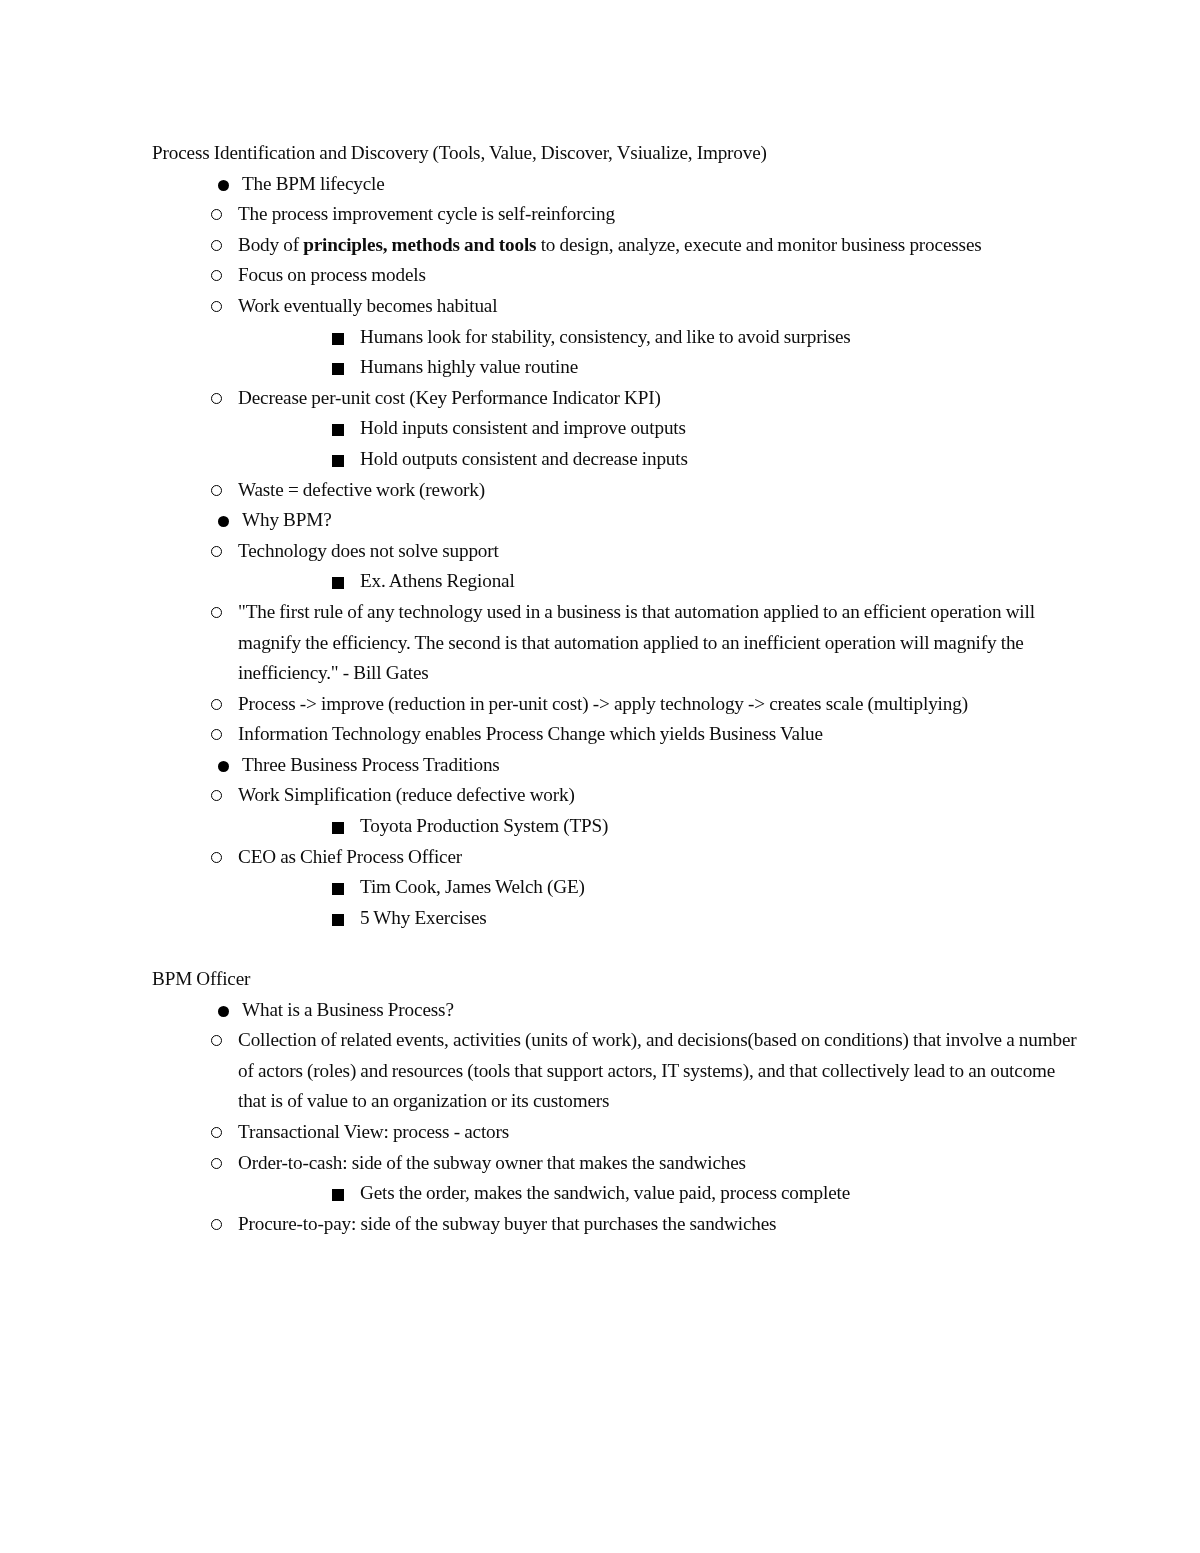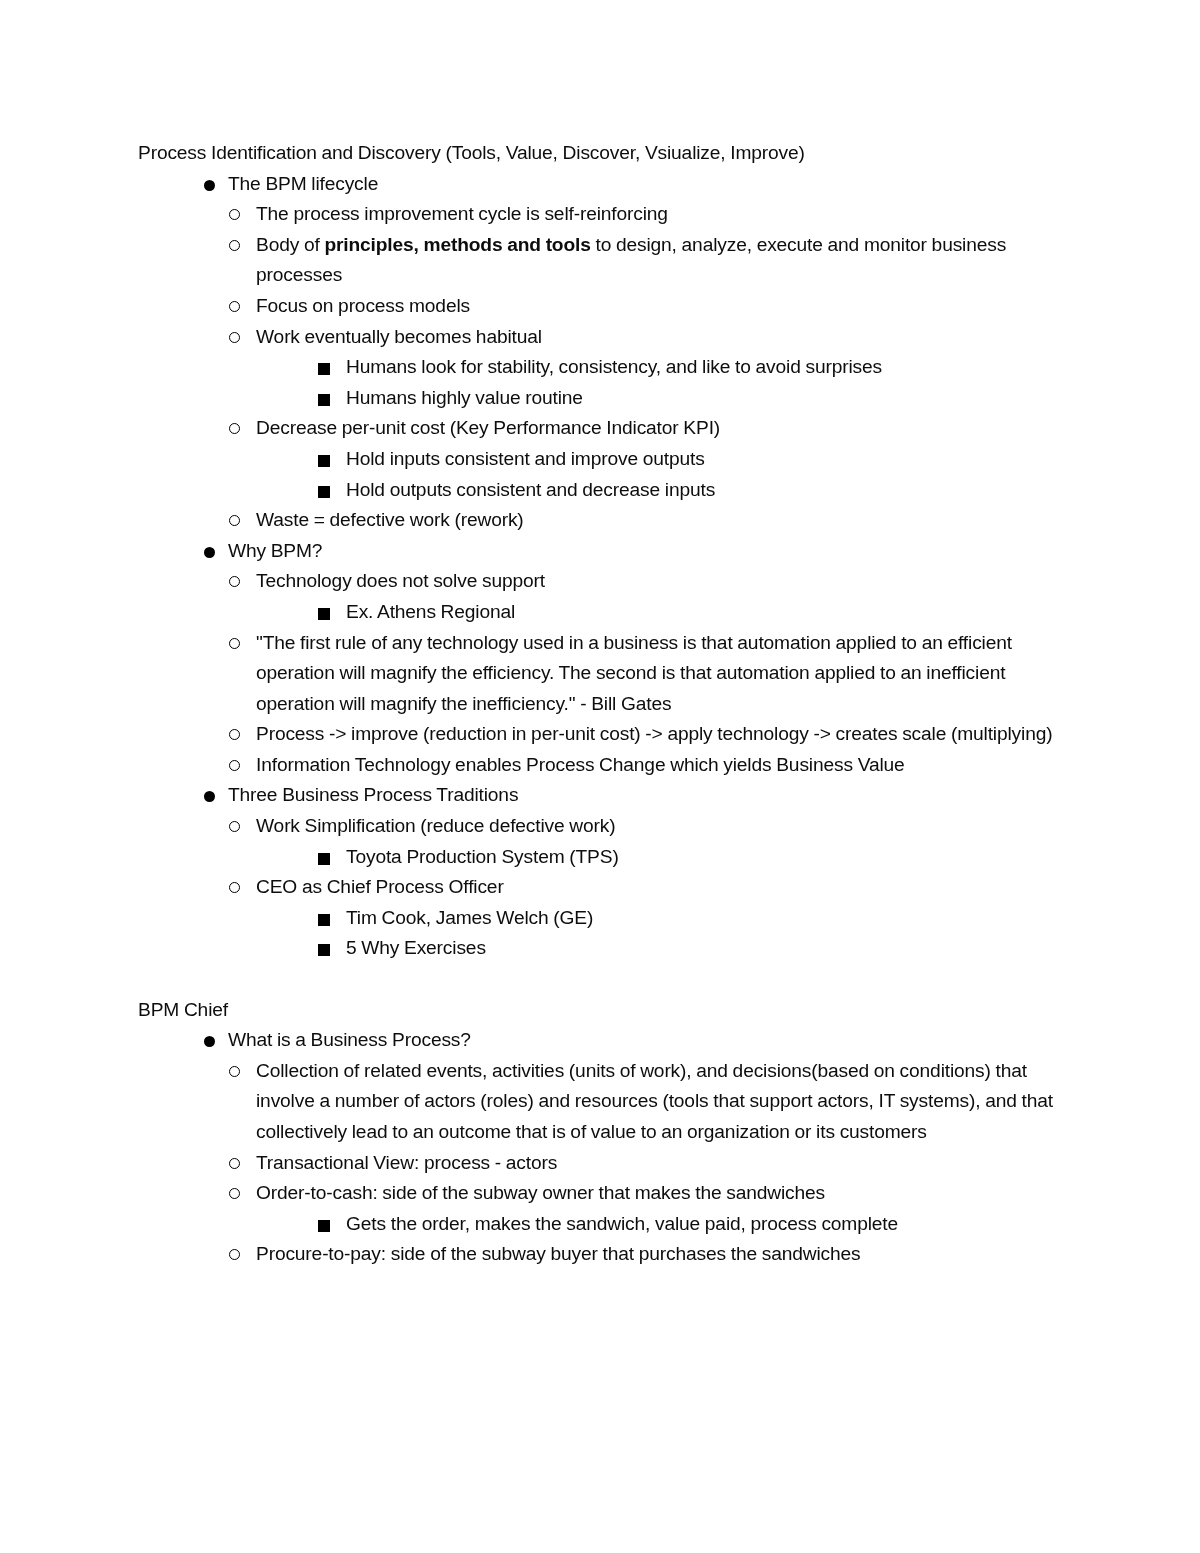--- a/index.html
+++ b/index.html
@@ -18,23 +18,24 @@
   #page {
     position: relative;
     width: 1200px;
     height: 1553px;
     background: #ffffff;
     overflow: hidden;
   }
 
   .doc-body {
     position: absolute;
-    left: 138px;
+    left: 152px;
     top: 138px;
     width: 930px;
+    font-family: Liberation Serif, serif;
   }
 
   
   .line {
     position: relative;
     font-size: 19.2px;
     line-height: 30.6px;
     letter-spacing: -0.15px;
     word-spacing: -0.4px;
     color: #0d0d0d;
@@ -47,21 +48,21 @@
     padding-left: 0px;
   }
 
   
   .lvl1 {
     margin-left: 90px;     
     padding-left: 0px;
   }
   
   .lvl2 {
-    margin-left: 118px;    
+    margin-left: 86px;    
   }
   
   .lvl3 {
     margin-left: 208px;    
   }
 
   .bullet {
     position: absolute;
     display: block;
     left: -26px;
@@ -145,21 +146,21 @@
       <div class="line lvl2"><span class="bullet circle"></span><span class="txt">"The first rule of any technology used in a business is that automation applied to an efficient operation will magnify the efficiency. The second is that automation applied to an inefficient operation will magnify the inefficiency." - Bill Gates</span></div>
       <div class="line lvl2"><span class="bullet circle"></span><span class="txt">Process -&gt; improve (reduction in per-unit cost) -&gt; apply technology -&gt; creates scale (multiplying)</span></div>
       <div class="line lvl2"><span class="bullet circle"></span><span class="txt">Information Technology enables Process Change which yields Business Value</span></div>
       <div class="line lvl1"><span class="bullet dot"></span><span class="txt">Three Business Process Traditions</span></div>
       <div class="line lvl2"><span class="bullet circle"></span><span class="txt">Work Simplification (reduce defective work)</span></div>
       <div class="line lvl3"><span class="bullet square"></span><span class="txt">Toyota Production System (TPS)</span></div>
       <div class="line lvl2"><span class="bullet circle"></span><span class="txt">CEO as Chief Process Officer</span></div>
       <div class="line lvl3"><span class="bullet square"></span><span class="txt">Tim Cook, James Welch (GE)</span></div>
       <div class="line lvl3"><span class="bullet square"></span><span class="txt">5 Why Exercises</span></div>
       <div class="spacer"></div>
-      <div class="line lvl0">BPM Chief</div>
+      <div class="line lvl0">BPM Officer</div>
       <div class="line lvl1"><span class="bullet dot"></span><span class="txt">What is a Business Process?</span></div>
       <div class="line lvl2"><span class="bullet circle"></span><span class="txt">Collection of related events, activities (units of work), and decisions(based on conditions) that involve a number of actors (roles) and resources (tools that support actors, IT systems), and that collectively lead to an outcome that is of value to an organization or its customers</span></div>
       <div class="line lvl2"><span class="bullet circle"></span><span class="txt">Transactional View: process - actors</span></div>
       <div class="line lvl2"><span class="bullet circle"></span><span class="txt">Order-to-cash: side of the subway owner that makes the sandwiches</span></div>
       <div class="line lvl3"><span class="bullet square"></span><span class="txt">Gets the order, makes the sandwich, value paid, process complete</span></div>
       <div class="line lvl2"><span class="bullet circle"></span><span class="txt">Procure-to-pay: side of the subway buyer that purchases the sandwiches</span></div>
     </div>
 </div>
 
 </body></html>

